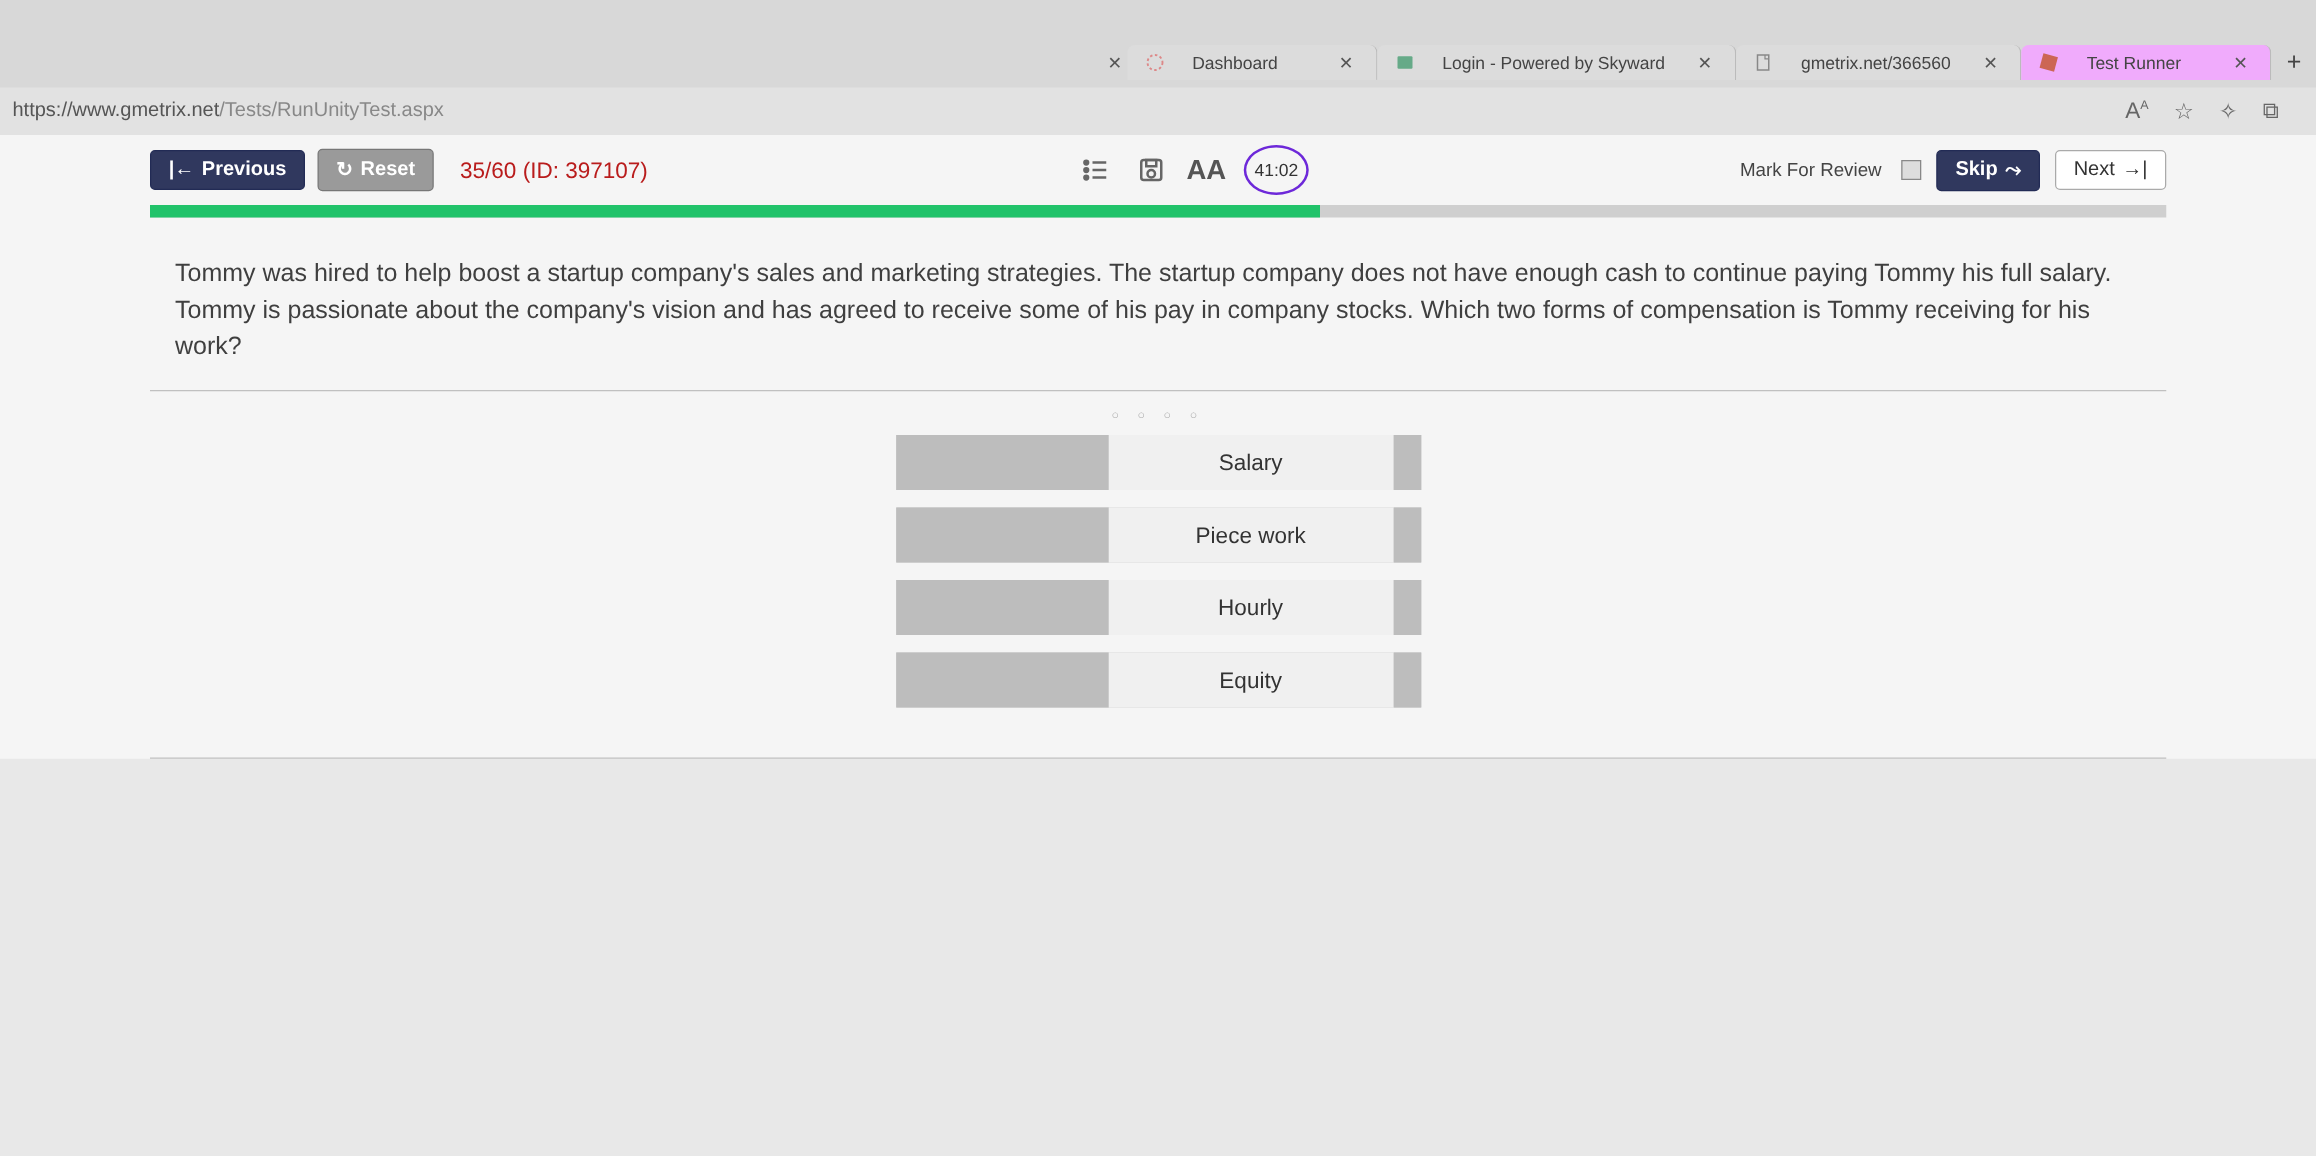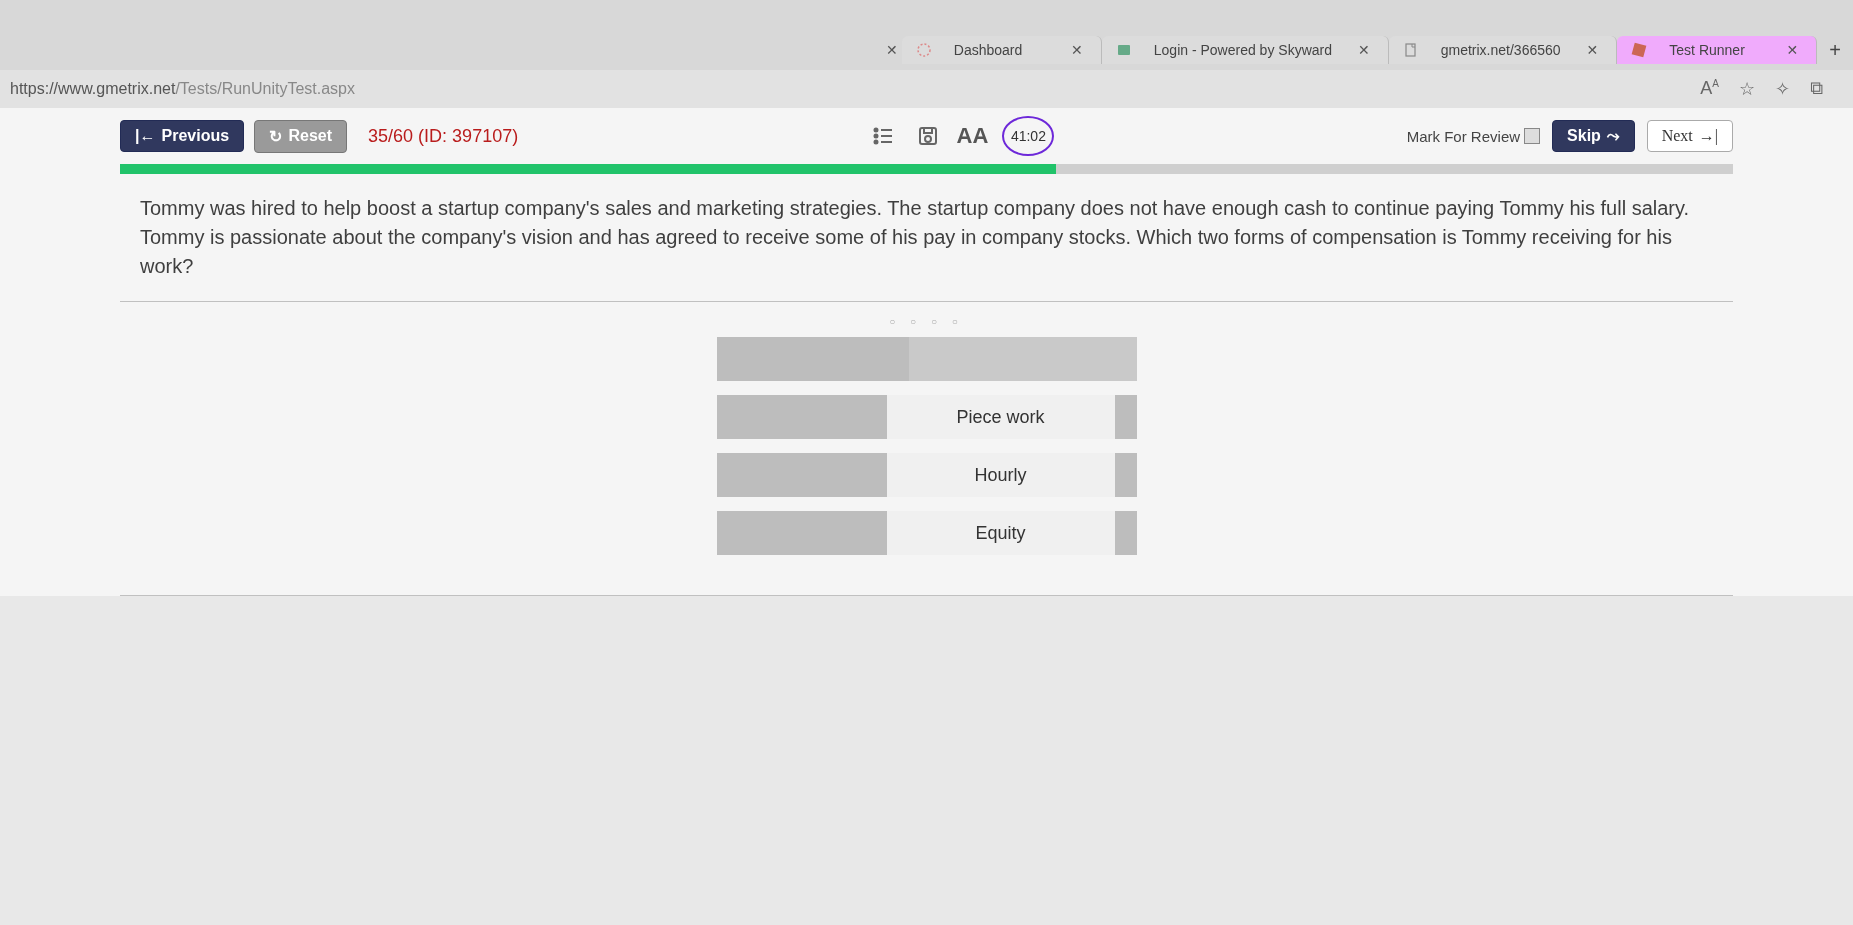--- a/index.html
+++ b/index.html
@@ -62,48 +62,49 @@
     display:inline-flex; align-items:center; gap:6px;
     padding: 6px 14px;
     border-radius:4px;
     font-size:16px;
     border:1px solid #222b55;
     cursor:pointer;
     font-weight:600;
   }
   .btn-primary { background:#30385e; color:#fff; border-color:#222b55;}
   .btn-secondary { background:#9a9a9a; color:#fff; border-color:#777;}
-  .btn-outline { background:#fff; color:#333; border:1px solid #aaa; font-weight:500;font-family:Liberation Serif, serif;}
+  .btn-outline { background:#fff; color:#333; border:1px solid #aaa; font-weight:500;}
   .counter { font-size:18px; color:#b91c1c; margin-left:11px;}
   .toolbar-mid {
     margin-left:auto; display:flex; align-items:center; gap:16px;
   }
   .icon-box {
     width:28px; height:28px; display:flex; align-items:center; justify-content:center;
     color:#555; font-size:20px;
   }
   .timer {
     border:2px solid #6d28d9; border-radius:50%;
     width:52px; height:40px; display:flex; align-items:center; justify-content:center;
     font-size:14px; color:#333;
   }
   .toolbar-right {
     margin-left:auto; display:flex; align-items:center; gap:12px;
   }
-  .mark-review { font-size:15px; color:#444; display:flex; align-items:center; gap:4px;}
+  .mark-review { font-size:15px; color:#444; display:flex; align-items:center; gap:16px;}
   .mark-box { width:16px; height:16px; border:1px solid #888; background:#ddd; display:inline-block;}
   .progress-track {
     height:10px; background:#cfcfcf; margin:0 120px; position:relative;
   }
   .progress-fill {
     height:100%; background:#21c36a;
   }
   .question-area {
     padding: 20px 140px 0 140px;
     background:#f5f5f5;
+    margin-top:11px;
   }
   .question-text {
     font-size:20px; color:#3f3f3f; line-height:1.45;
     padding-bottom:20px;
   }
   .divider { height:1px; background:#c0c0c0; margin:0 120px;}
   .dots { text-align:center; padding:14px 0 10px 0; color:#aaa; letter-spacing:6px; font-size:10px;}
   .options {
     display:flex; flex-direction:column; gap:14px;
     width:420px; margin:0 auto;
@@ -253,20 +254,21 @@
   <div class="question-area">
     <p class="question-text">Tommy was hired to help boost a startup company's sales and marketing strategies. The startup company does not have enough cash to continue paying Tommy his full salary. Tommy is passionate about the company's vision and has agreed to receive some of his pay in company stocks. Which two forms of compensation is Tommy receiving for his work?</p>
   </div>
   <div class="divider"></div>
 
   <div class="dots">○ ○ ○ ○</div>
 
   <div class="options">
     <div class="option">
       <div class="handle-l"></div>
+      <div class="label">Salary</div>
       <div class="handle-r"></div>
     </div>
     <div class="option">
       <div class="handle-l"></div>
       <div class="label">Piece work</div>
       <div class="handle-r"></div>
     </div>
     <div class="option">
       <div class="handle-l"></div>
       <div class="label">Hourly</div>

